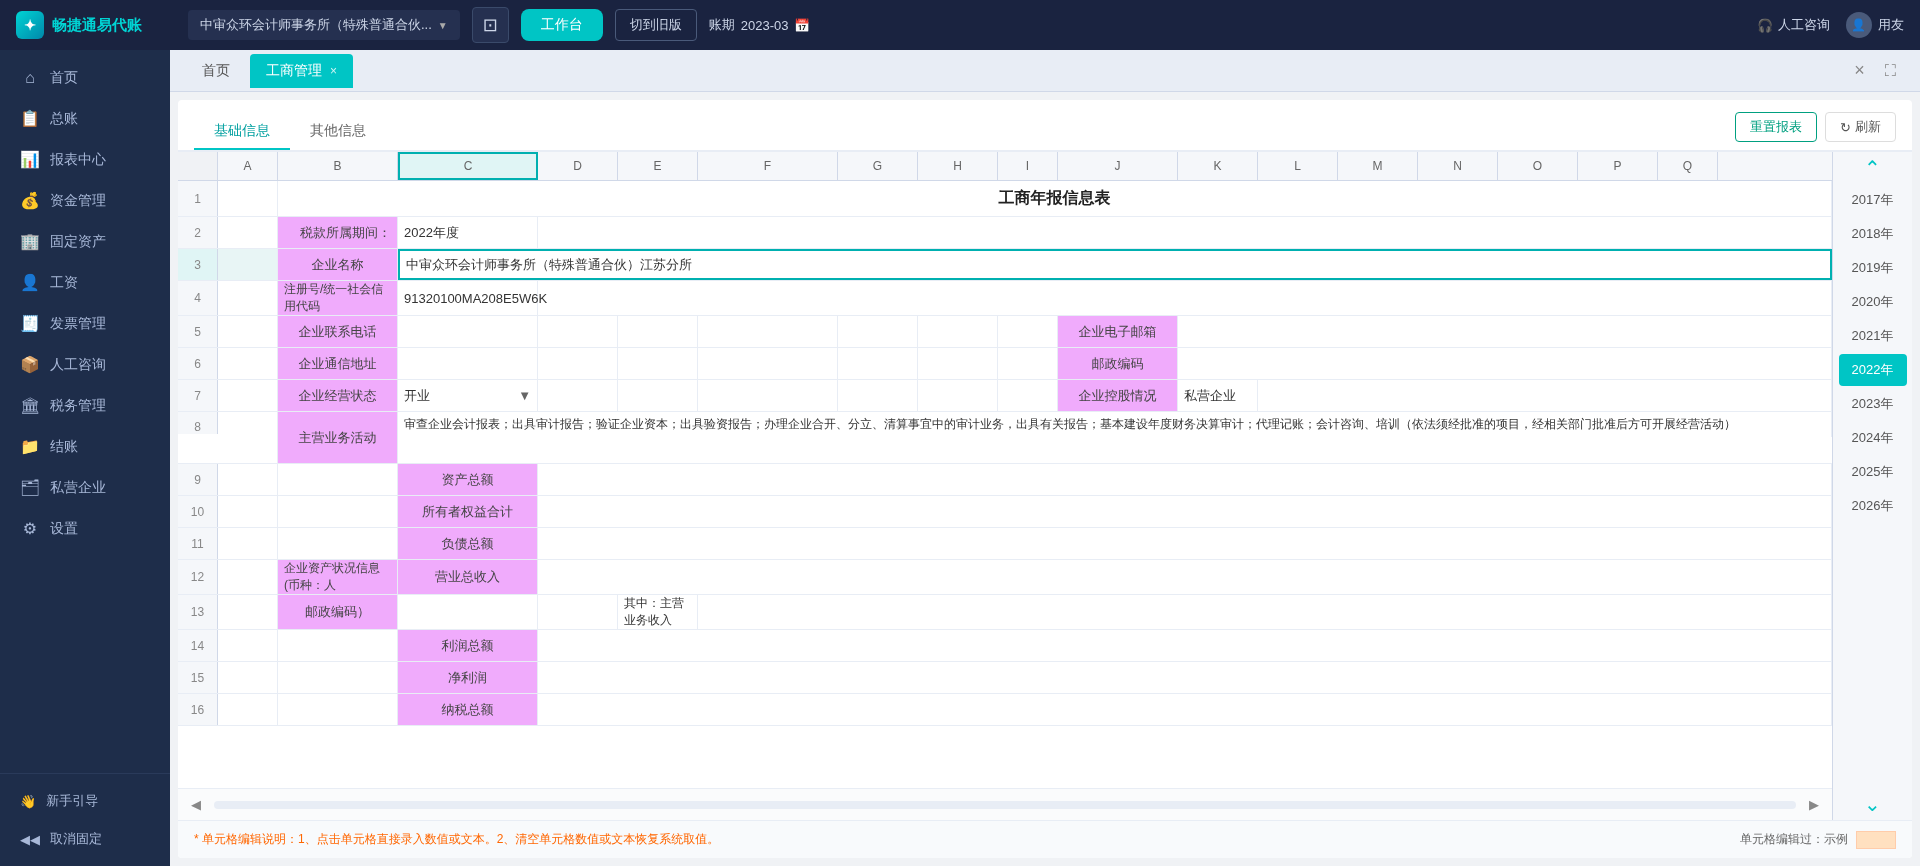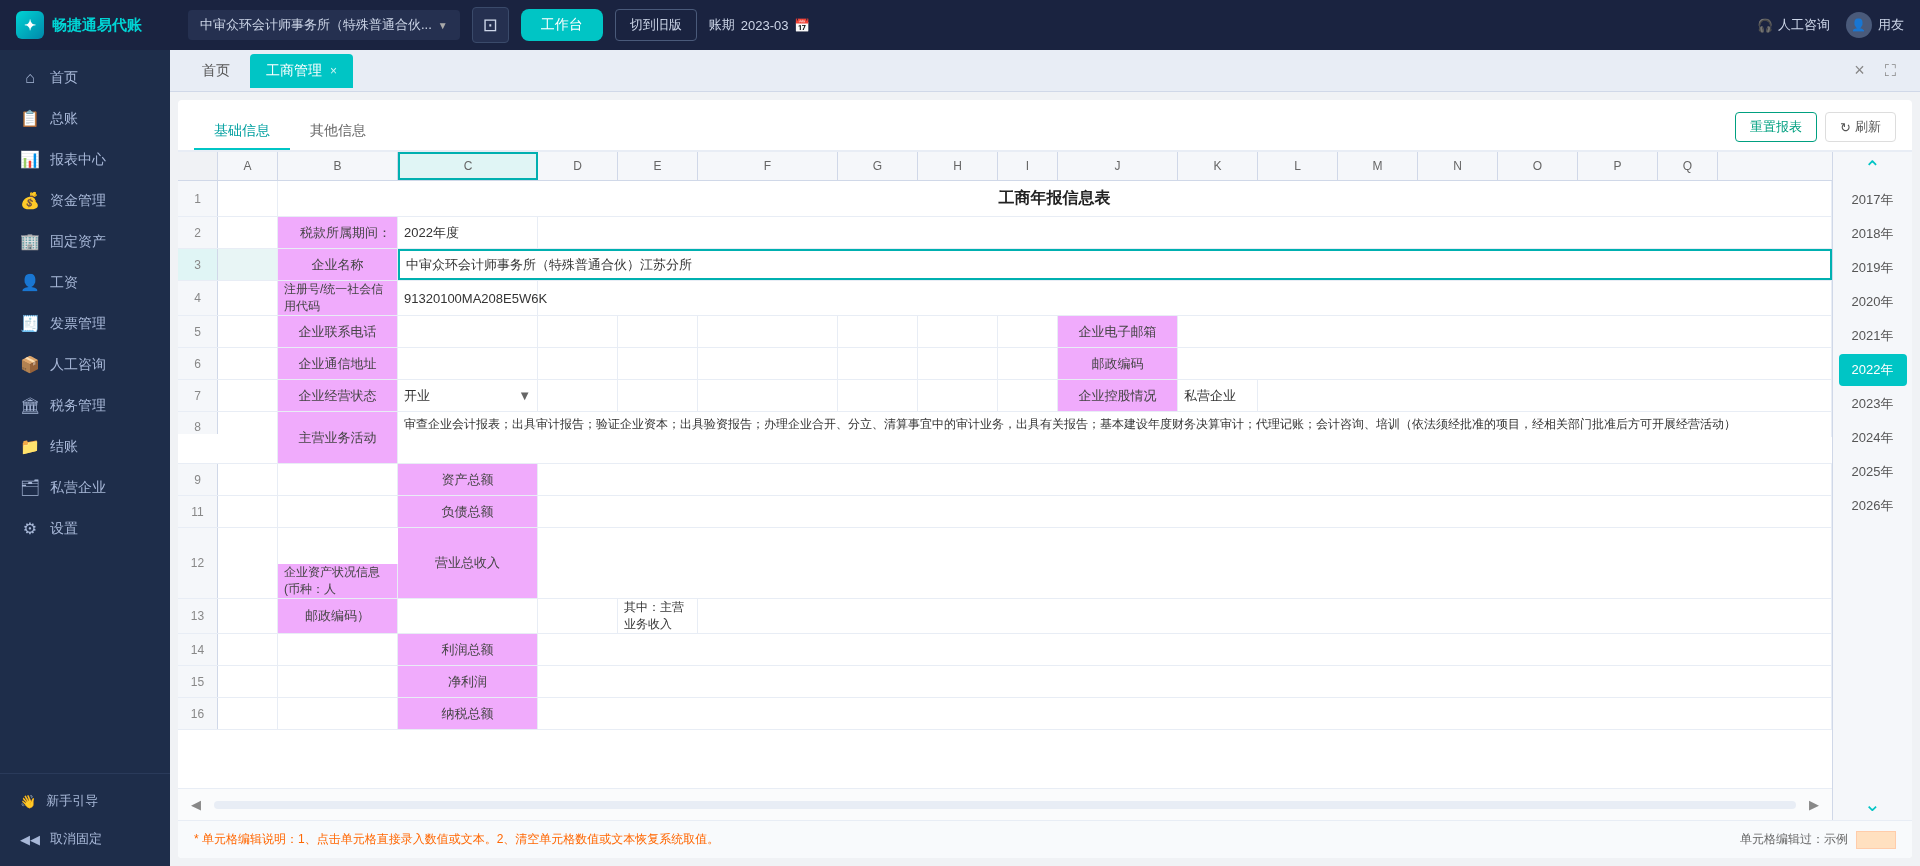--- a/index.html
+++ b/index.html
@@ -357,33 +357,40 @@
             </div>
 
             <div class="sheet-row">
               <div class="row-num col-w-rn">9</div>
               <div class="sheet-cell col-w-a"></div>
               <div class="sheet-cell col-w-b"></div>
               <div class="sheet-cell col-w-c header-cell">资产总额</div>
               <div class="sheet-cell" style="flex:1;"></div>
             </div>
 
+            <div class="sheet-row">
+              <div class="row-num col-w-rn">10</div>
+              <div class="sheet-cell col-w-a"></div>
+              <div class="sheet-cell col-w-b"></div>
+              <div class="sheet-cell col-w-c header-cell">所有者权益合计</div>
+              <div class="sheet-cell" style="flex:1;"></div>
+            </div>
 
             <div class="sheet-row">
               <div class="row-num col-w-rn">11</div>
               <div class="sheet-cell col-w-a"></div>
               <div class="sheet-cell col-w-b"></div>
               <div class="sheet-cell col-w-c header-cell">负债总额</div>
               <div class="sheet-cell" style="flex:1;"></div>
             </div>
 
             <div class="sheet-row">
               <div class="row-num col-w-rn">12</div>
               <div class="sheet-cell col-w-a"></div>
-              <div class="sheet-cell col-w-b header-cell" style="font-size:12px;margin-top:36px;">企业资产状况信息(币种：人</div>
+              <div class="sheet-cell col-w-b header-cell" style="font-size:12px;">企业资产状况信息(币种：人</div>
               <div class="sheet-cell col-w-c header-cell">营业总收入</div>
               <div class="sheet-cell" style="flex:1;"></div>
             </div>
 
             <div class="sheet-row">
               <div class="row-num col-w-rn">13</div>
               <div class="sheet-cell col-w-a"></div>
               <div class="sheet-cell col-w-b header-cell">邮政编码）</div>
               <div class="sheet-cell col-w-c"></div>
               <div class="sheet-cell col-w-d"></div>

